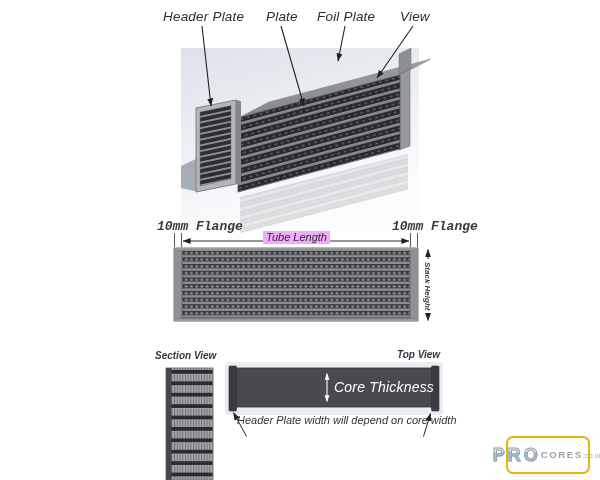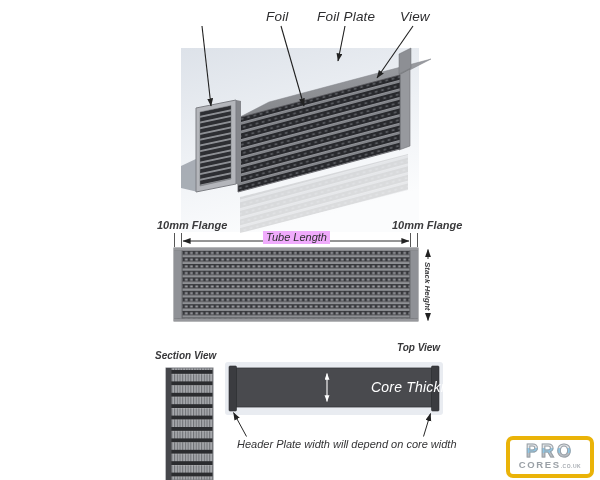--- a/index.html
+++ b/index.html
@@ -1,29 +1,29 @@
 <!DOCTYPE html>
 <html><head>
 <meta charset="utf-8">
 <style>
   html,body{margin:0;padding:0;background:#fff;}
   #page{position:relative;width:600px;height:480px;background:#fff;overflow:hidden;
         font-family:"Liberation Sans",sans-serif;}
   #diagram-svg{position:absolute;left:0;top:0;}
   .lbl{position:absolute;font-style:italic;color:#2d2d2f;white-space:nowrap;}
   .part-label{font-size:13.5px;font-weight:500;letter-spacing:.2px;}
-  .flange-label{font-size:11px;font-weight:600;color:#3a3a3c;}
+  .flange-label{font-size:13px;font-weight:600;color:#3a3a3c;font-family:Liberation Mono, monospace;}
   .dim-label{font-size:11px;font-weight:500;background:#f0abfc;padding:0 3px;line-height:13px;}
   .vdim-label{font-size:8px;font-weight:600;color:#3a3a3c;background:#fff;
               writing-mode:vertical-rl;padding:3px 0;line-height:11px;}
   .view-title{font-size:10px;font-weight:700;color:#38383a;}
   .core-thickness{font-size:14px;font-weight:500;color:#ffffff;letter-spacing:.2px;}
   .caption{font-size:11px;font-weight:500;color:#333335;}
   .logo{position:absolute;left:506px;top:436px;width:80px;height:34px;
-        border:4px solid #eab308;border-radius:7px;display:flex;flex-direction:column;
+        border:2px solid #eab308;border-radius:7px;display:flex;
         align-items:center;justify-content:center;background:#fff;}
   .logo-pro{font-weight:900;font-size:18px;line-height:17px;letter-spacing:3px;color:#c3c8cd;
             background:linear-gradient(180deg,#e6e9ec 0%,#e6e9ec 32%,#8ec7e6 32%,#8ec7e6 56%,#b9bec4 56%,#b9bec4 100%);
             -webkit-background-clip:text;background-clip:text;-webkit-text-fill-color:transparent;
             -webkit-text-stroke:1px #9ba1a7;}
   .logo-cores{font-weight:800;font-size:9.5px;line-height:10px;letter-spacing:1.6px;color:#9aa0a6;display:flex;align-items:baseline;}
   .logo-suffix{font-size:5px;letter-spacing:.5px;font-weight:700;color:#a8adb3;}
 </style>
 </head>
 <body>
@@ -117,33 +117,34 @@
       <rect x="225" y="362" width="218" height="53" rx="3" fill="#e9ecf1"></rect>
       <rect x="236" y="368" width="196" height="39" fill="#494a4e" stroke="#35363a" stroke-width="0.8"></rect>
       <rect x="229" y="366" width="7.5" height="45" rx="1" fill="#3b3c40" stroke="#2c2d31" stroke-width="0.6"></rect>
       <rect x="431.5" y="366" width="7.5" height="45" rx="1" fill="#3b3c40" stroke="#2c2d31" stroke-width="0.6"></rect>
       <line x1="327" y1="373.5" x2="327" y2="401.5" stroke="#ffffff" stroke-width="1.1" marker-start="url(#ahws)" marker-end="url(#ahw)"></line>
       <line x1="246.5" y1="436.5" x2="233.5" y2="412.5" stroke="#262626" stroke-width="1" marker-end="url(#ah)"></line>
       <line x1="423.5" y1="436.5" x2="430.5" y2="413.5" stroke="#262626" stroke-width="1" marker-end="url(#ah)"></line>
     </g>
   </svg>
 
-  <div class="lbl part-label" style="left:266px;top:9px;">Foil</div>
+  <div class="lbl part-label" style="left:163px;top:9px;">Header Plate</div>
+  <div class="lbl part-label" style="left:266px;top:9px;">Plate</div>
   <div class="lbl part-label" style="left:317px;top:9px;">Foil Plate</div>
   <div class="lbl part-label" style="left:400px;top:9px;">View</div>
 
   <div class="lbl flange-label" style="left:157px;top:219px;">10mm Flange</div>
   <div class="lbl flange-label" style="left:392px;top:219px;">10mm Flange</div>
   <div class="lbl dim-label" style="left:263px;top:231px;">Tube Length</div>
   <div class="lbl vdim-label" style="left:422px;top:259px;">Stack Height</div>
 
   <div class="lbl view-title" style="left:155px;top:350px;font-style:italic;">Section View</div>
-  <div class="lbl view-title" style="left:397px;top:342px;">Top View</div>
-  <div class="lbl core-thickness" style="left:334px;top:379px;margin-left:37px;">Core Thickness</div>
-  <div class="lbl caption" style="left:237px;top:438px;">Header Plate width will depend on core width</div>
+  <div class="lbl view-title" style="left:397px;top:349px;">Top View</div>
+  <div class="lbl core-thickness" style="left:334px;top:379px;">Core Thickness</div>
+  <div class="lbl caption" style="left:237px;top:414px;">Header Plate width will depend on core width</div>
 
   <div class="logo">
     <div class="logo-pro">PRO</div>
     <div class="logo-cores">
       <span>CORES</span>
         <span class="logo-suffix">.CO.UK</span>
     </div>
   </div>
 
 </div>

